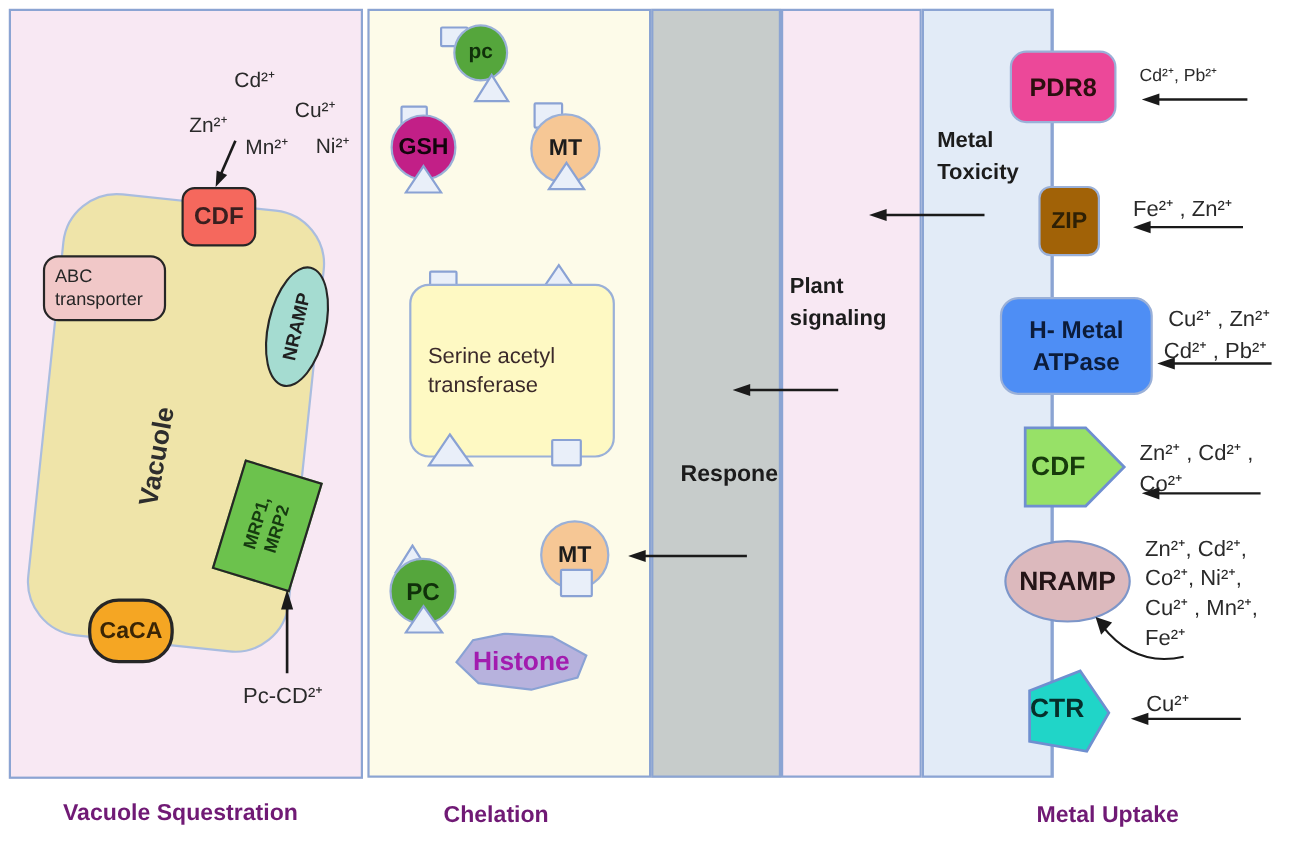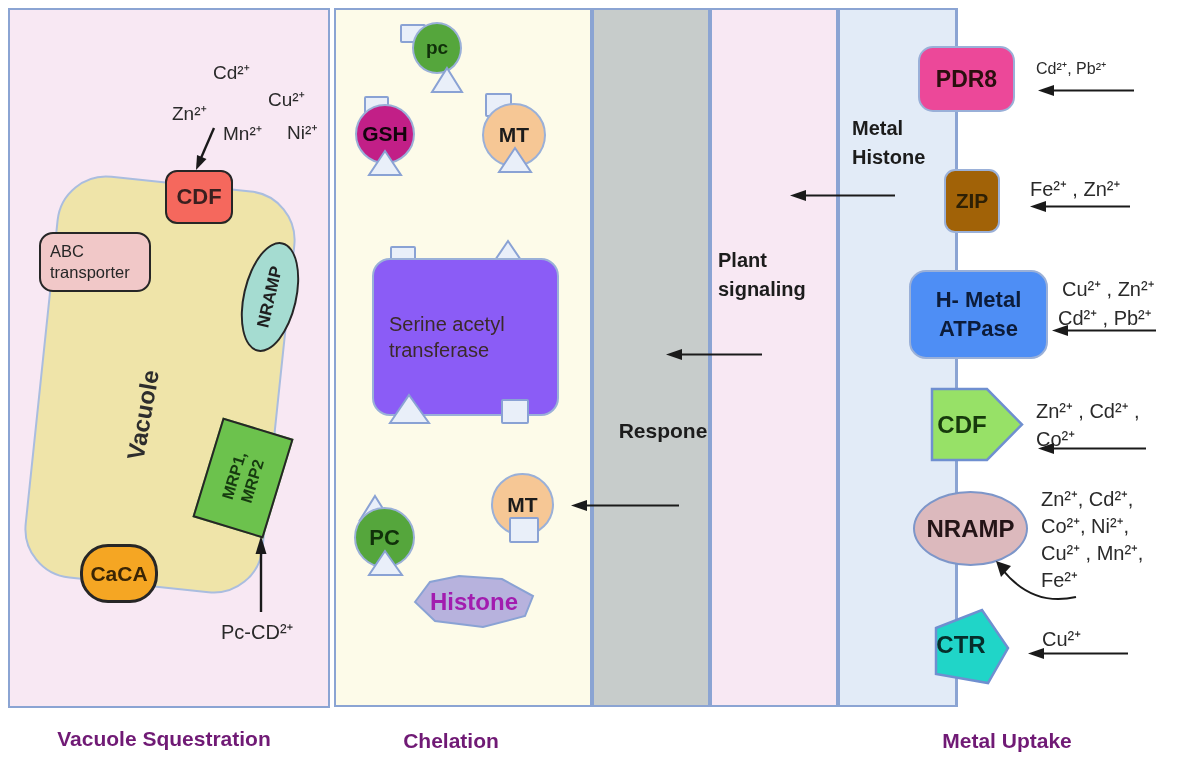--- a/index.html
+++ b/index.html
@@ -80,21 +80,21 @@
     <div class="sq" style="left:149px;top:83px;width:27px;height:24px;"></div>
     <div class="abs ctr blab" style="left:146px;top:93px;width:64px;height:64px;background:#f6c795;border:2.5px solid #9ab0d8;border-radius:50%;font-size:21px;color:#1c1c1c;">MT</div>
     <svg class="abs" style="left:161px;top:136px;" width="36" height="28" viewBox="0 0 36 28">
       <polygon points="18,2 34,26 2,26" fill="#e9eff9" stroke="#8aa2d4" stroke-width="2"></polygon>
     </svg>
 
     <div class="sq" style="left:54px;top:236px;width:26px;height:23px;"></div>
     <svg class="abs" style="left:151px;top:229px;" width="42" height="32" viewBox="0 0 42 32">
       <polygon points="21,2 40,30 2,30" fill="#e9eff9" stroke="#8aa2d4" stroke-width="2"></polygon>
     </svg>
-    <div class="abs" style="left:36px;top:248px;width:187px;height:158px;background:#8b5cf6;border:2.5px solid #9ab0d8;border-radius:18px;font-size:20px;line-height:1.3;color:#3b2a2a;display:flex;align-items:center;padding-left:15px;">Serine acetyl transferase</div>
+    <div class="abs" style="left:36px;top:248px;width:187px;height:158px;background:#fef9c3;border:2.5px solid #9ab0d8;border-radius:18px;font-size:20px;line-height:1.3;color:#3b2a2a;display:flex;align-items:center;padding-left:15px;">Serine acetyl transferase</div>
     <svg class="abs" style="left:52px;top:383px;" width="43" height="32" viewBox="0 0 43 32">
       <polygon points="21,2 41,30 2,30" fill="#e9eff9" stroke="#8aa2d4" stroke-width="2"></polygon>
     </svg>
     <div class="sq" style="left:165px;top:389px;width:28px;height:25px;"></div>
 
     <svg class="abs" style="left:22px;top:484px;" width="34" height="28" viewBox="0 0 34 28">
       <polygon points="17,2 32,26 2,26" fill="#e9eff9" stroke="#8aa2d4" stroke-width="2"></polygon>
     </svg>
     <div class="abs ctr blab" style="left:18px;top:497px;width:61px;height:61px;background:#55a63c;border:2.5px solid #9ab0d8;border-radius:50%;font-size:22px;color:#10300a;">PC</div>
     <svg class="abs" style="left:31px;top:539px;" width="37" height="28" viewBox="0 0 37 28">
@@ -112,21 +112,21 @@
 
   <div class="panel" style="left:592px;top:8px;width:118px;height:699px;background:#c7cccb;">
     <div class="abs ctr blab" style="left:12px;top:406px;width:114px;height:30px;font-size:21px;">Respone</div>
   </div>
 
   <div class="panel" style="left:710px;top:8px;width:128px;height:699px;background:#f8e8f3;">
     <div class="abs blab" style="left:6px;top:236px;width:118px;font-size:20px;line-height:1.45;">Plant signaling</div>
   </div>
 
   <div class="panel" style="left:838px;top:8px;width:120px;height:699px;background:#e2ebf7;border-right-width:3px;">
-    <div class="abs blab" style="left:12px;top:104px;width:100px;font-size:20px;line-height:1.45;">Metal Histone</div>
+    <div class="abs blab" style="left:12px;top:104px;width:100px;font-size:20px;line-height:1.45;">Metal Toxicity</div>
   </div>
 
   <svg class="abs" style="left:790px;top:189px;" width="107" height="13" viewBox="0 0 107 13">
     <line x1="105" y1="6.5" x2="12" y2="6.5" stroke="#1a1a1a" stroke-width="2.2"></line>
     <polygon points="0,6.5 16,1 16,12" fill="#1a1a1a"></polygon>
   </svg>
   <svg class="abs" style="left:666px;top:348px;" width="98" height="13" viewBox="0 0 98 13">
     <line x1="96" y1="6.5" x2="12" y2="6.5" stroke="#1a1a1a" stroke-width="2.2"></line>
     <polygon points="0,6.5 16,1 16,12" fill="#1a1a1a"></polygon>
   </svg>

